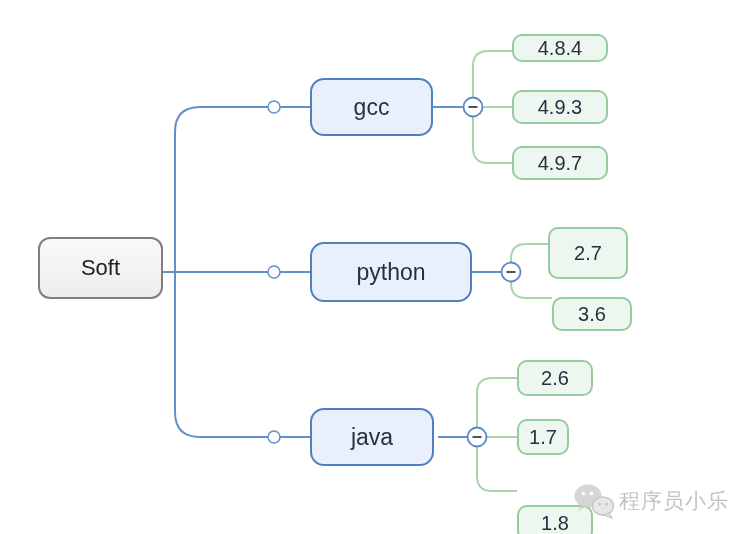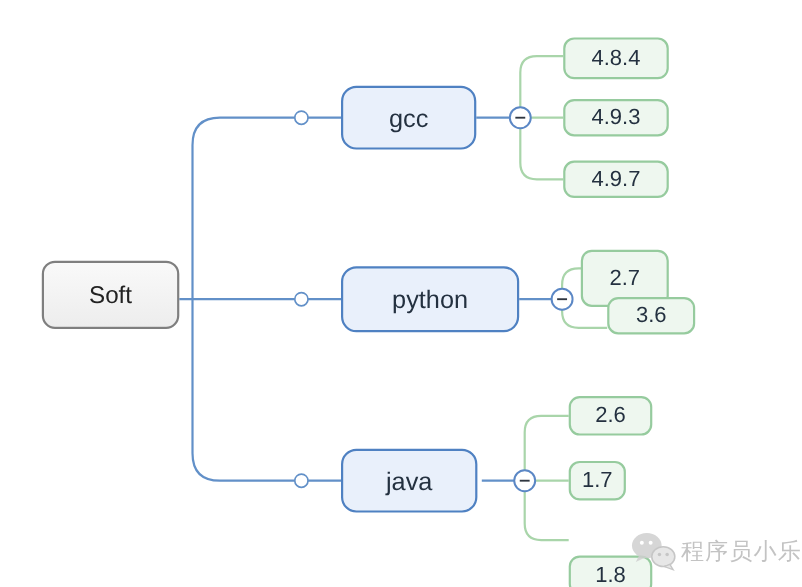--- a/index.html
+++ b/index.html
@@ -35,25 +35,25 @@
   }
   .branch.gcc{left:310px;top:78px;width:123px;height:58px;}
   .branch.python{left:310px;top:242px;width:162px;height:60px;}
   .branch.java{left:310px;top:408px;width:124px;height:58px;}
   .leaf{
     background:#eef7ef;
     border:2px solid #96cb9e;
     border-radius:10px;
     font-size:20px;
   }
-  .leaf.v484{left:512px;top:34px;width:96px;height:38px;}
+  .leaf.v484{left:512px;top:34px;width:96px;height:28px;}
   .leaf.v493{left:512px;top:90px;width:96px;height:34px;border-radius:10px;}
   .leaf.v497{left:512px;top:146px;width:96px;height:34px;}
-  .leaf.v27{left:528px;top:227px;width:80px;height:52px;}
-  .leaf.v36{left:552px;top:270px;width:80px;height:34px;}
+  .leaf.v27{left:548px;top:227px;width:80px;height:52px;}
+  .leaf.v36{left:552px;top:297px;width:80px;height:34px;}
   .leaf.v16{left:517px;top:360px;width:76px;height:36px;}
   .leaf.v17{left:517px;top:419px;width:52px;height:36px;}
   .leaf.v18{left:517px;top:473px;width:76px;height:36px;margin-top:32px;}
   #watermark{
     position:absolute;left:573px;top:481px;z-index:3;
     display:flex;align-items:center;
     color:#c3c3c3;
     font-size:21px;
     letter-spacing:1px;
   }

